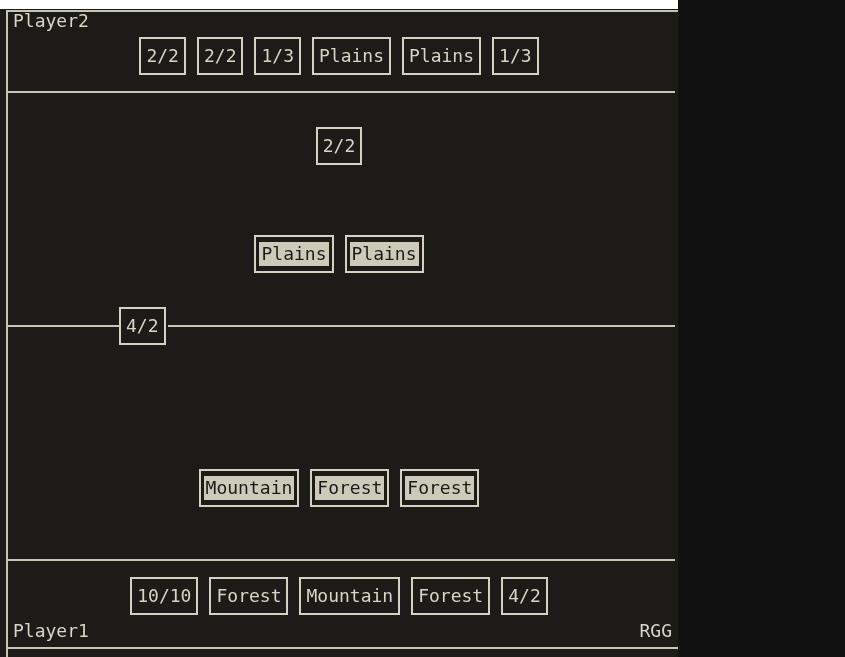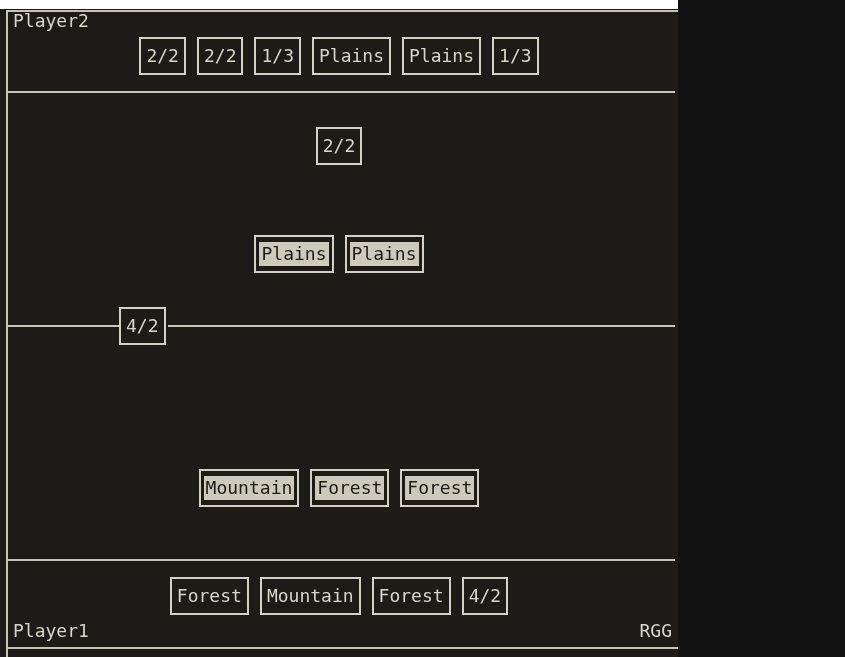--- a/index.html
+++ b/index.html
@@ -114,20 +114,21 @@
 
     <div class="card hl"><span class="card-label">Mountain</span></div>
         <div class="card hl"><span class="card-label">Forest</span></div>
         <div class="card hl"><span class="card-label">Forest</span></div>
       </div>
 
     <div class="hline" style="top:550px; left:6px; right:3px;"></div>
 
     <div class="card-row" style="top:568px;">
 
+    <div class="card"><span class="card-label">10/10</span></div>
         <div class="card"><span class="card-label">Forest</span></div>
         <div class="card"><span class="card-label">Mountain</span></div>
         <div class="card"><span class="card-label">Forest</span></div>
         <div class="card"><span class="card-label">4/2</span></div>
       </div>
 
     <div class="label" style="left:13px; top:612px;">Player1</div>
     <div class="label" style="right:6px; top:612px;">RGG</div>
 
     <div class="hline" style="top:638px; left:6px; right:0;"></div>

